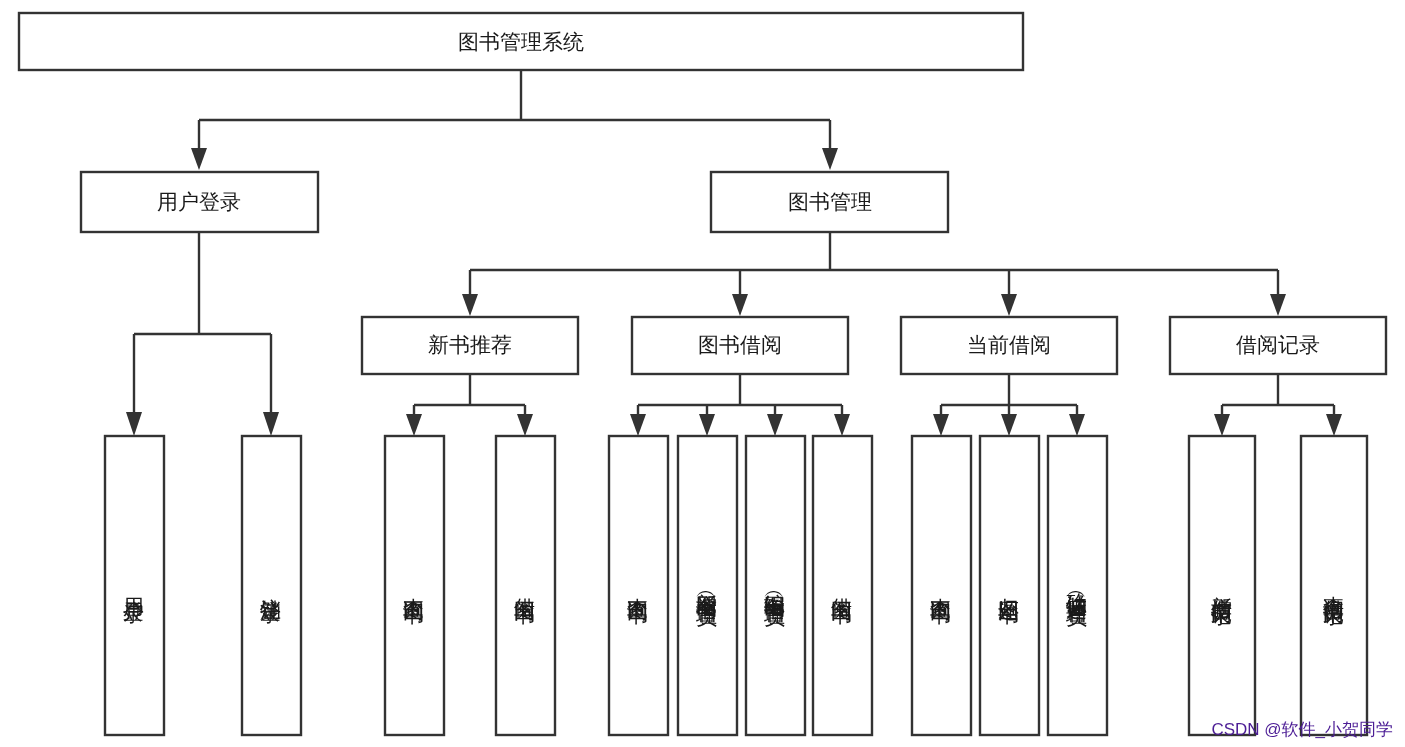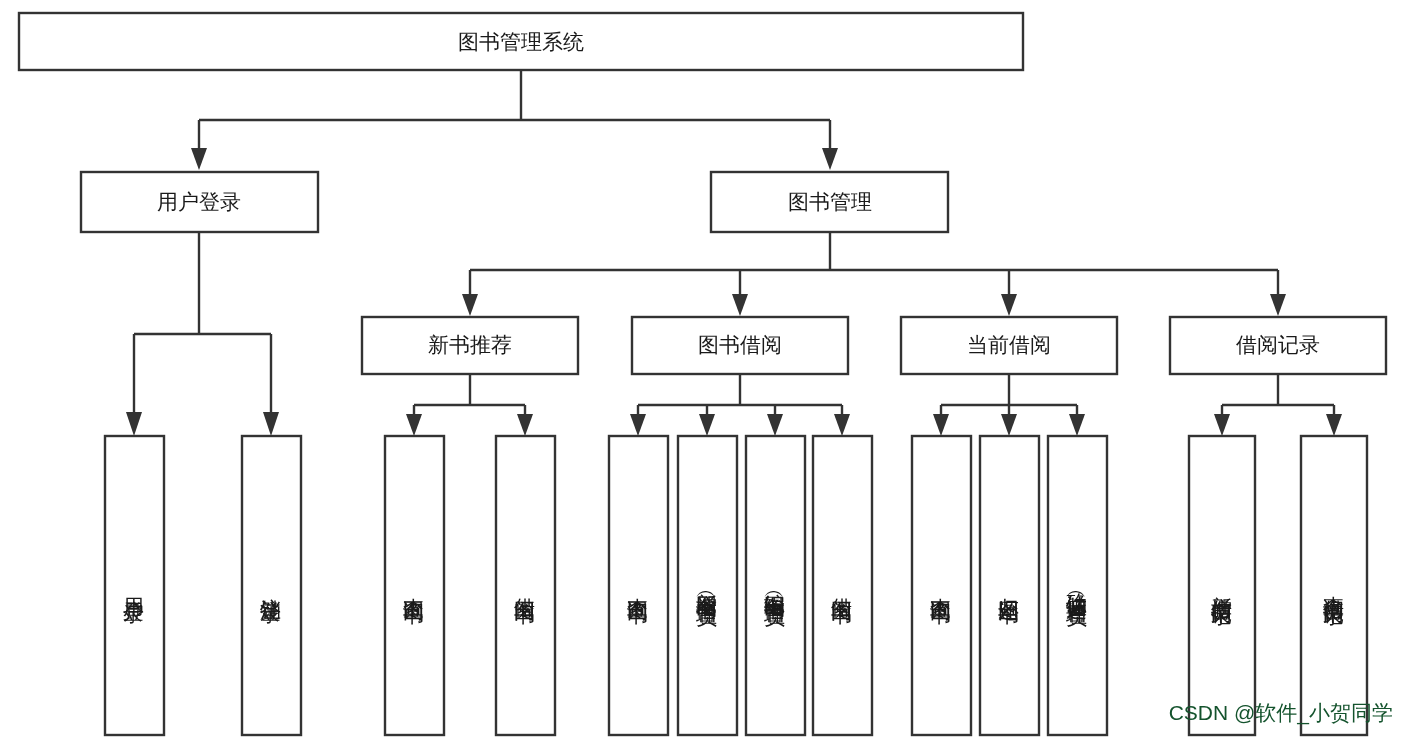--- a/index.html
+++ b/index.html
@@ -54,24 +54,24 @@
     font-size: 21px;
     fill: #1a1a1a;
     text-anchor: middle;
     writing-mode: vertical-rl;
     glyph-orientation-vertical: 0;
     letter-spacing: 2px;
   }
   .watermark {
     position: absolute;
     right: 12px;
-    bottom: 20px;
-    font-family: "Liberation Sans", "DejaVu Sans", sans-serif;
-    font-size: 21px;
-    color: #14532d;
+    bottom: 6px;
+    font-family: "Liberation Sans", "DejaVu Sans", sans-serif;
+    font-size: 17px;
+    color: #4c1d95;
     white-space: nowrap;
     pointer-events: none;
     user-select: none;
   }
 </style>
 </head>
 <body>
 
 <div id="diagram-root">
   <svg class="diagram" viewBox="0 0 1405 747" xmlns="http://www.w3.org/2000/svg">

